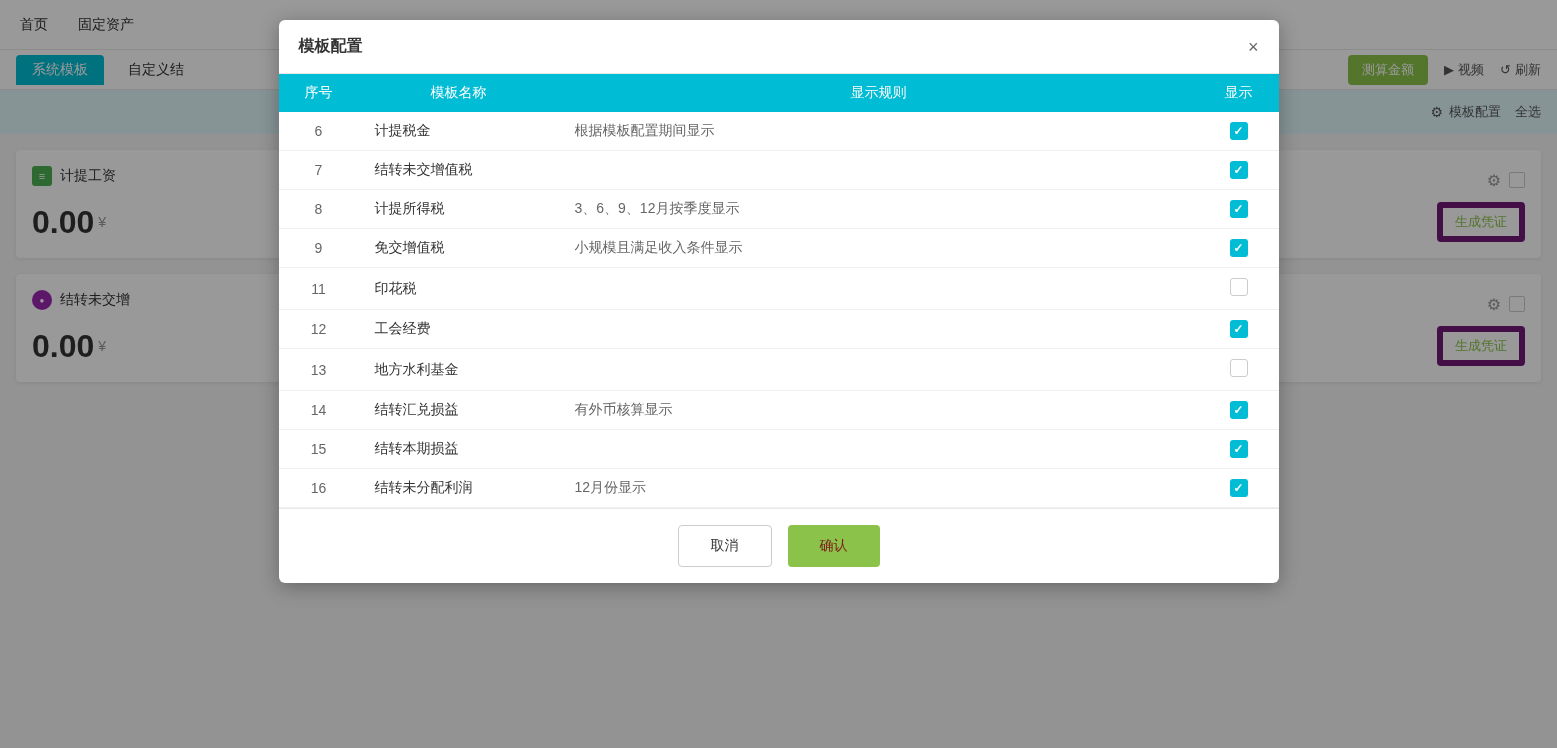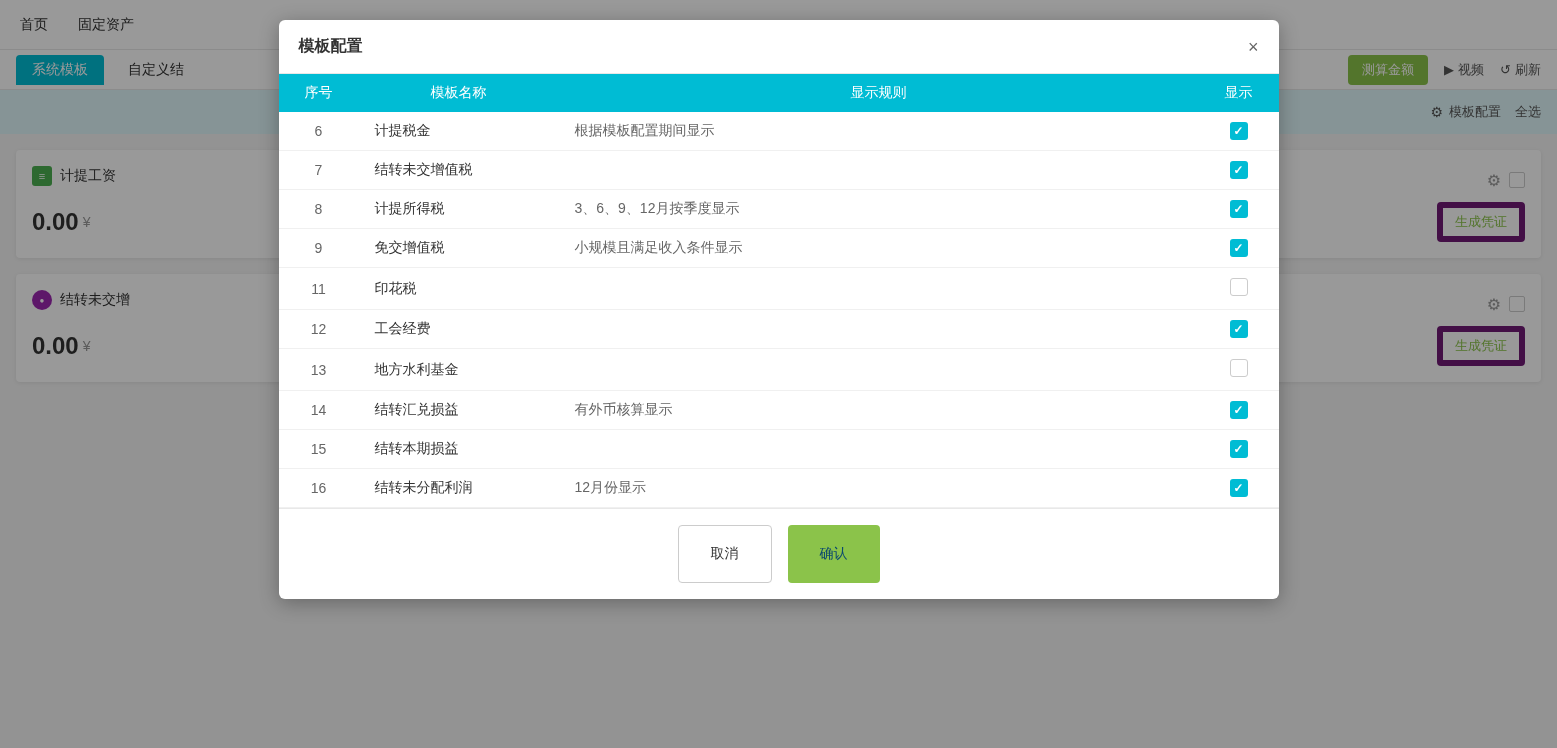--- a/index.html
+++ b/index.html
@@ -128,21 +128,21 @@
       color: #fff; font-size: 11px;
     }
     .card-icon-purple {
       width: 20px; height: 20px;
       background: #9c27b0;
       border-radius: 50%;
       display: flex; align-items: center; justify-content: center;
       color: #fff; font-size: 11px;
     }
     .card-title { font-size: 14px; color: #333; font-weight: 400; }
-    .card-amount { font-size: 24px; font-weight: bold; color: #333; }
+    .card-amount { font-size: 32px; font-weight: bold; color: #333; }
     .card-actions { display: flex; gap: 8px; margin-left: auto; align-items: center; }
     .btn-generate {
       border: 6px solid #701a75;
       color: #8bc34a;
       background: #fff;
       border-radius: 4px;
       padding: 5px 12px;
       cursor: pointer;
       font-size: 13px;
     }
@@ -283,23 +283,23 @@
       border: 1px solid #ccc;
       color: #333;
       border-radius: 4px;
       padding: 8px 32px;
       font-size: 14px;
       cursor: pointer;
     }
     .btn-confirm {
       background: #8bc34a;
       border: none;
-      color: #0c4a6e;
+      color: #7f1d1d;
       border-radius: 4px;
-      padding: 20px 32px;
+      padding: 12px 32px;
       font-size: 14px;
       cursor: pointer;
     }
   </style>
 </head>
 <body>
 
 <div class="bg-page">
 
   <div class="top-nav">

